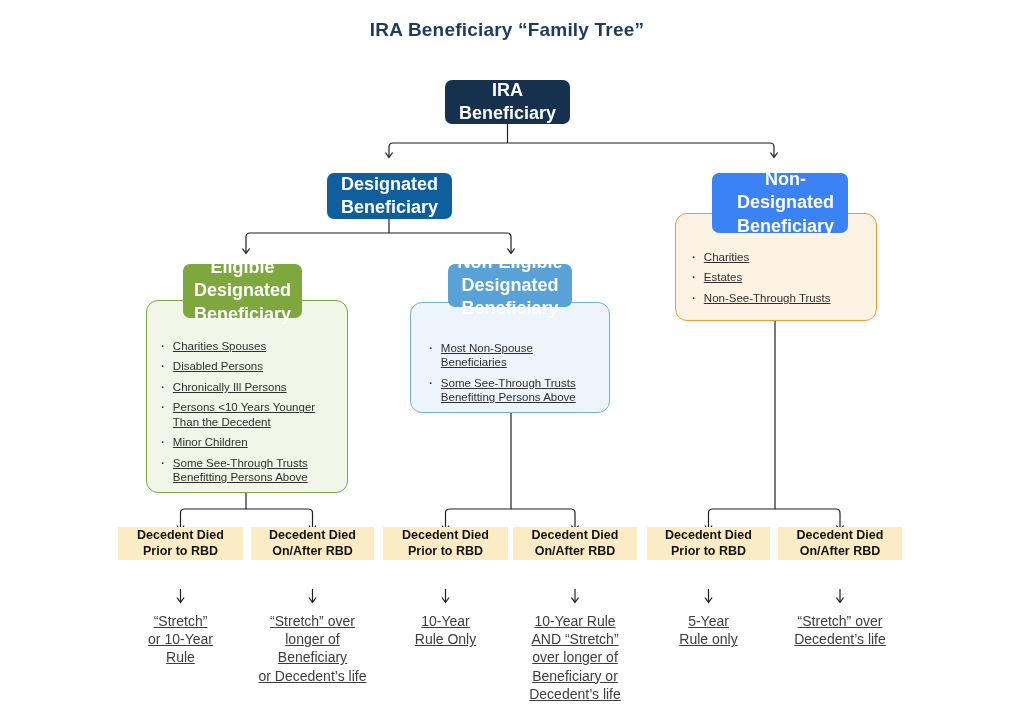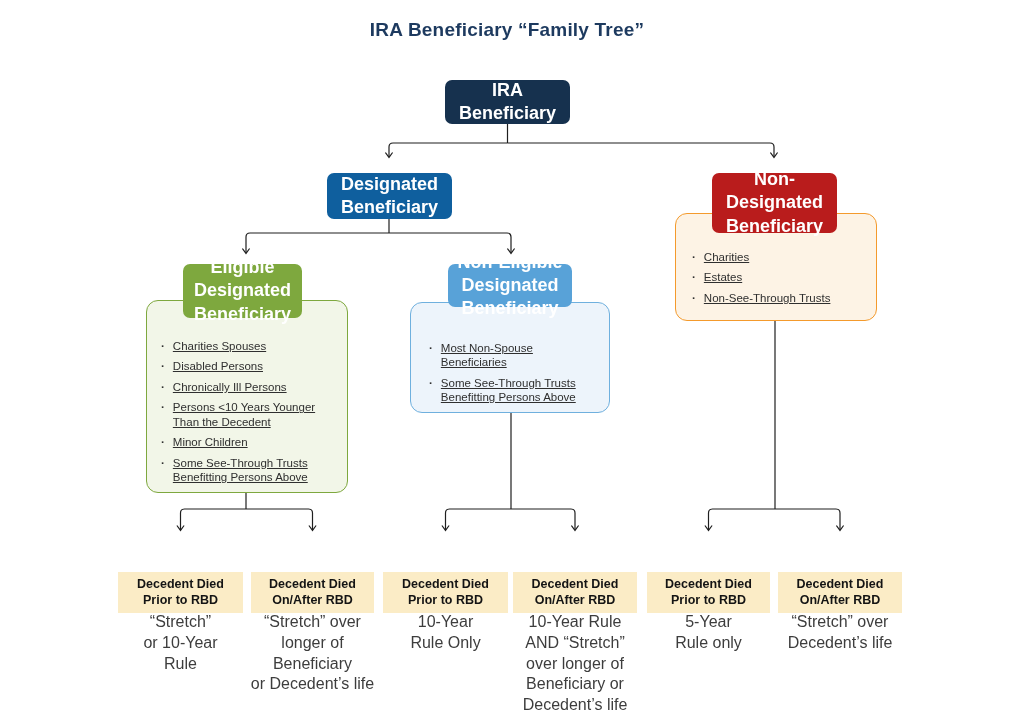--- a/index.html
+++ b/index.html
@@ -13,49 +13,49 @@
     letter-spacing:0.2px;
   }
   svg.connectors { position:absolute; left:0; top:0; z-index:1; }
   .node {
     position:absolute; display:flex; align-items:center; justify-content:center;
     text-align:center; color:#ffffff; font-weight:bold; font-size:18px;
     line-height:1.28; border-radius:7px; white-space:pre-line; z-index:3;
   }
   .node.navy      { background:#16314e; }
   .node.blue      { background:#0f5f9e; }
-  .node.orange    { background:#b91c1c; }
+  .node.orange    { background:#3b82f6;padding-left:11px; }
   .node.green     { background:#7ea83e; }
   .node.lightblue { background:#58a2d8; }
 
   .panel {
     position:absolute; border-radius:12px; z-index:2; box-sizing:border-box;
   }
   .panel.green-panel  { background:#f2f6e8; border:1.5px solid #7ea83e; }
   .panel.blue-panel   { background:#edf4fb; border:1.5px solid #6fb0de; }
   .panel.orange-panel { background:#fdf3e5; border:1.5px solid #f49a2c; }
 
   .bullet-list { position:absolute; left:0; right:0; box-sizing:border-box; }
   .bullet-item {
     display:flex; align-items:flex-start; margin-bottom:6px;
     font-size:11.5px; color:#2f2f2f; line-height:1.26;
   }
   .bullet-item .dot { margin:0 8px 0 0; font-weight:bold; }
   .bullet-item .bullet-text { white-space:pre-line;text-decoration:underline; }
 
   .cream {
-    position:absolute; top:572px; height:41px; display:flex; align-items:center;
+    position:absolute; top:527px; height:33px; display:flex; align-items:center;
     justify-content:center; text-align:center; background:#fbecc6; border-radius:0;
     font-size:12.5px; font-weight:bold; color:#141414; line-height:1.25;
     white-space:pre-line; z-index:3;
   }
   .outcome {
     position:absolute; top:612px; width:150px; transform:translateX(-50%);
-    text-align:center; font-size:16px; color:#3d3d3d; line-height:1.3;
-    white-space:pre-line; z-index:3;
+    text-align:center; font-size:14px; color:#3d3d3d; line-height:1.3;
+    white-space:pre-line; z-index:3;text-decoration:underline;
   }
 </style>
 </head>
 <body>
 
 <div class="canvas">
 
   <div class="title">IRA Beneficiary “Family Tree”</div>
 
   <svg class="connectors" width="1014" height="721" viewBox="0 0 1014 721">

